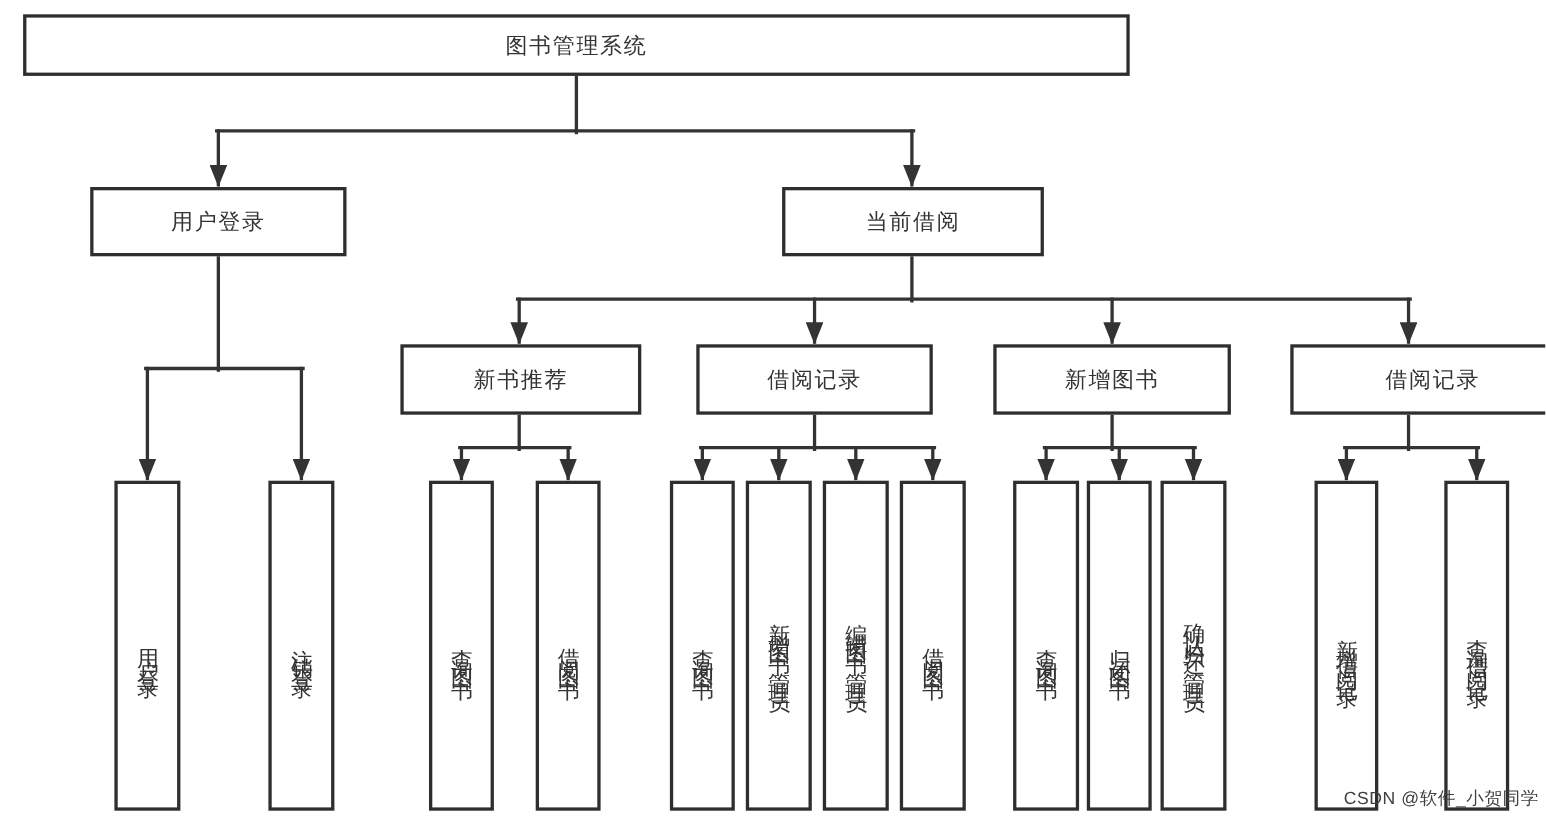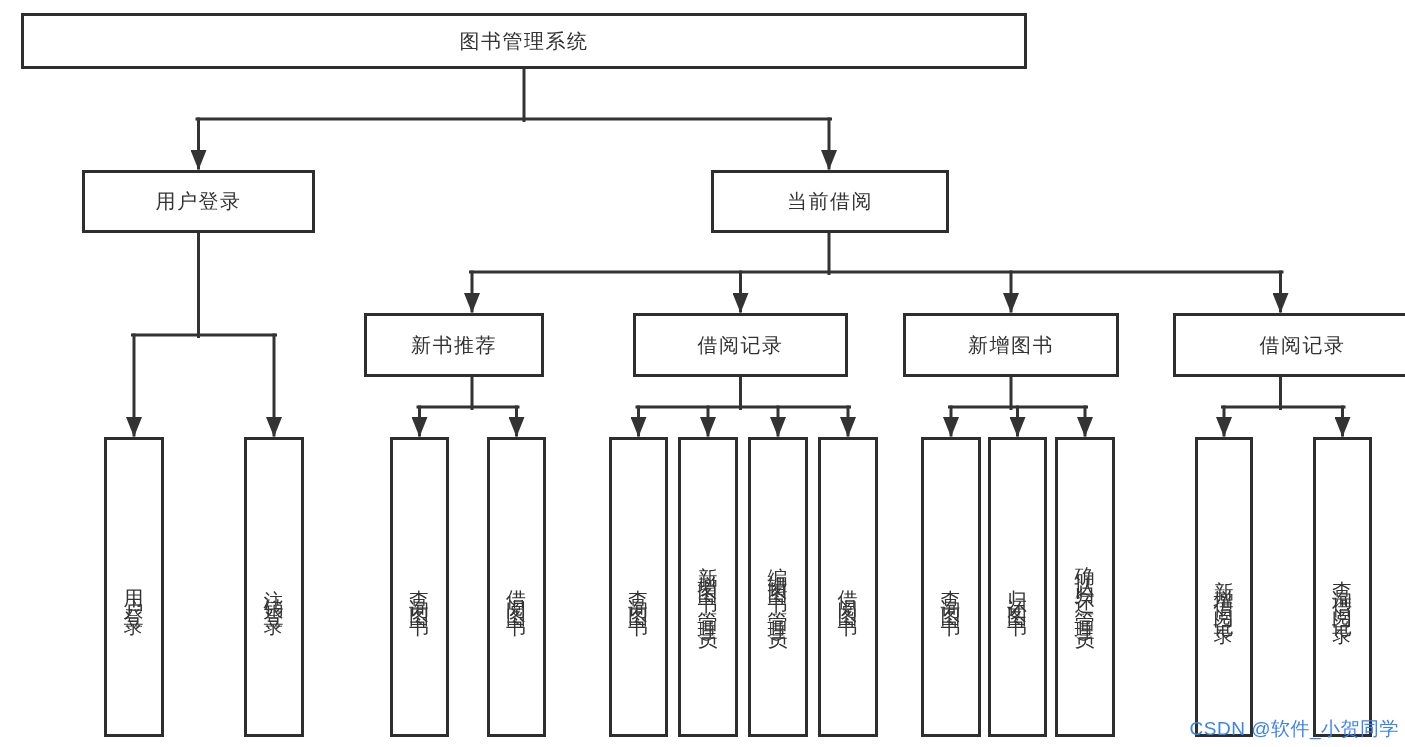--- a/index.html
+++ b/index.html
@@ -46,23 +46,23 @@
     text-orientation: mixed;
     font-size: 20px;
     letter-spacing: 9px;
     line-height: 1;
     padding-top: 9px; 
   }
   #watermark {
     position: absolute;
     right: 6px;
     top: 716px;
-    font-size: 19px;
+    font-size: 16px;
     letter-spacing: 0.5px;
-    color: #3b82f6;
+    color: #404040;
     white-space: nowrap;
     z-index: 5;
   }
 </style>
 </head>
 <body>
 
 <div id="canvas">
 
   <svg id="connectors" viewBox="0 0 1405 747" xmlns="http://www.w3.org/2000/svg">
@@ -131,21 +131,21 @@
     <span class="label">图书管理系统</span>
   </div>
 
   <div class="node h" style="left:82px;top:170px;width:233px;height:63px">
     <span class="label">用户登录</span>
   </div>
   <div class="node h" style="left:711px;top:170px;width:238px;height:63px">
     <span class="label">当前借阅</span>
   </div>
 
-  <div class="node h" style="left:364px;top:313px;width:180px;height:64px">
+  <div class="node h" style="left:364px;top:313px;width:219px;height:64px">
     <span class="label">新书推荐</span>
   </div>
   <div class="node h" style="left:633px;top:313px;width:215px;height:64px">
     <span class="label">借阅记录</span>
   </div>
   <div class="node h" style="left:903px;top:313px;width:216px;height:64px">
     <span class="label">新增图书</span>
   </div>
   <div class="node h" style="left:1173px;top:313px;width:259px;height:64px">
     <span class="label">借阅记录</span>

